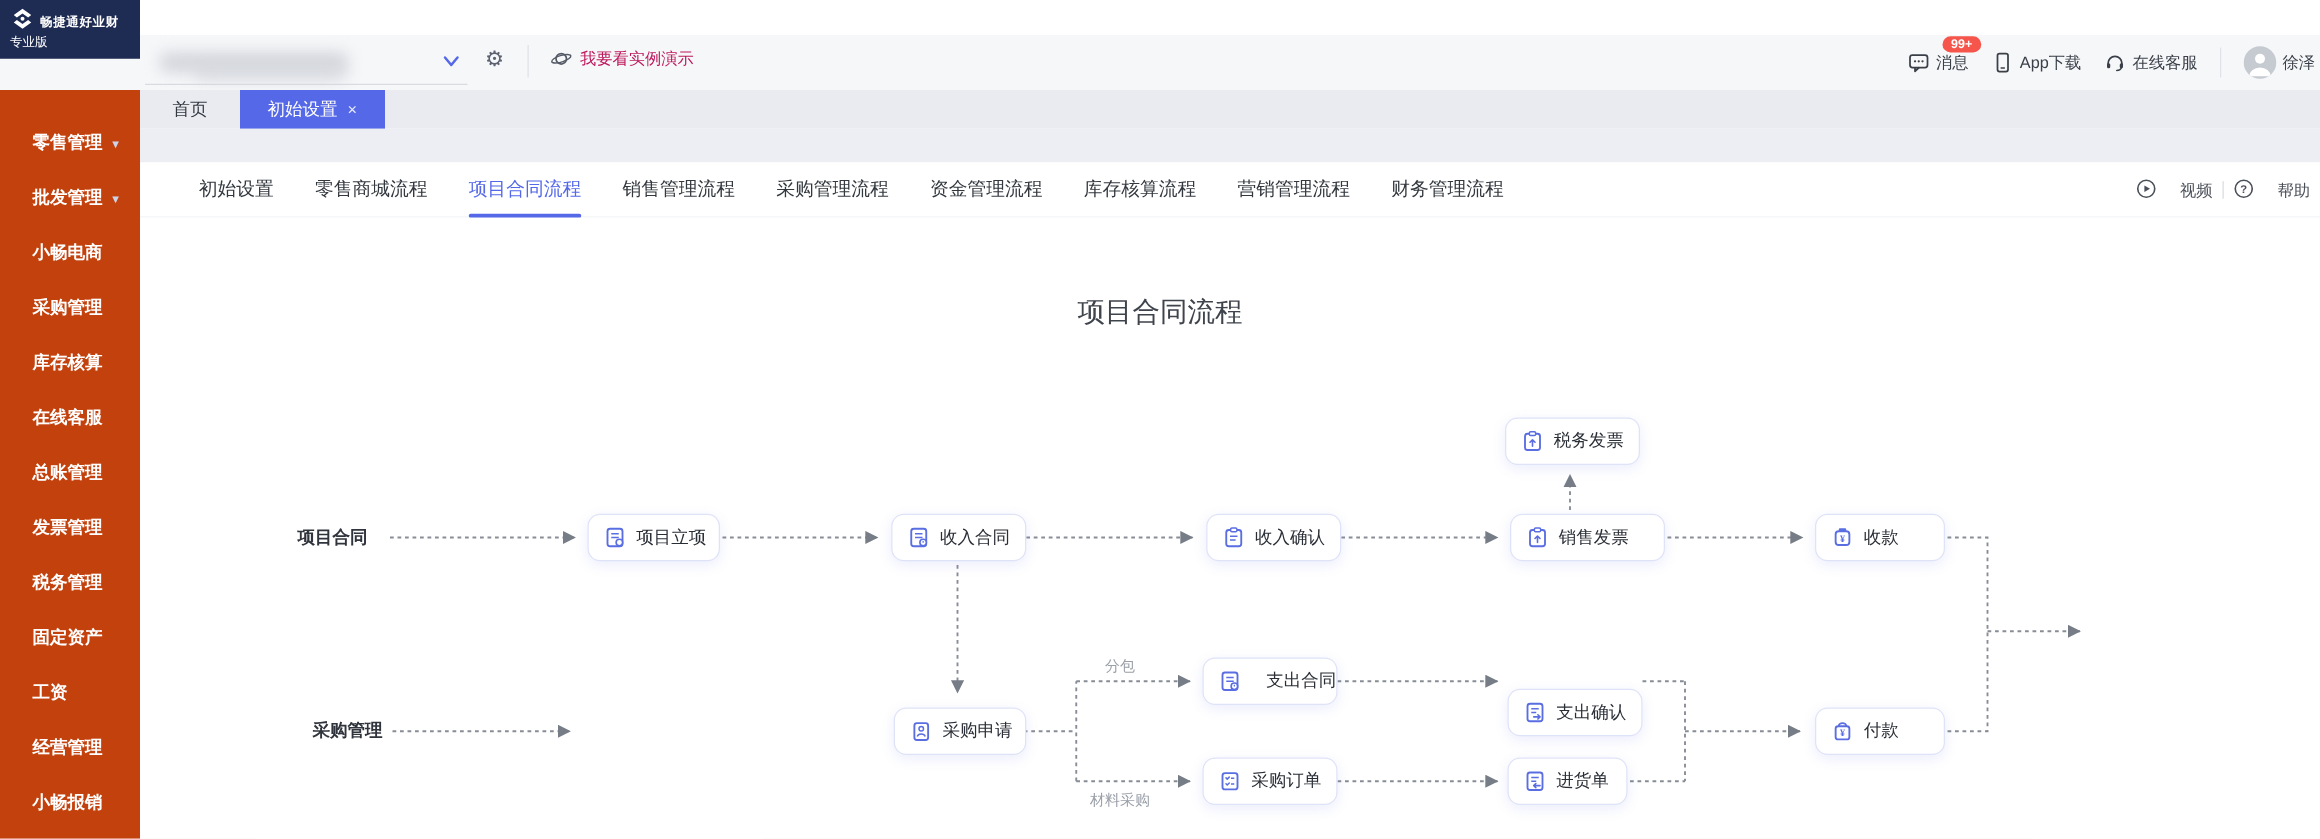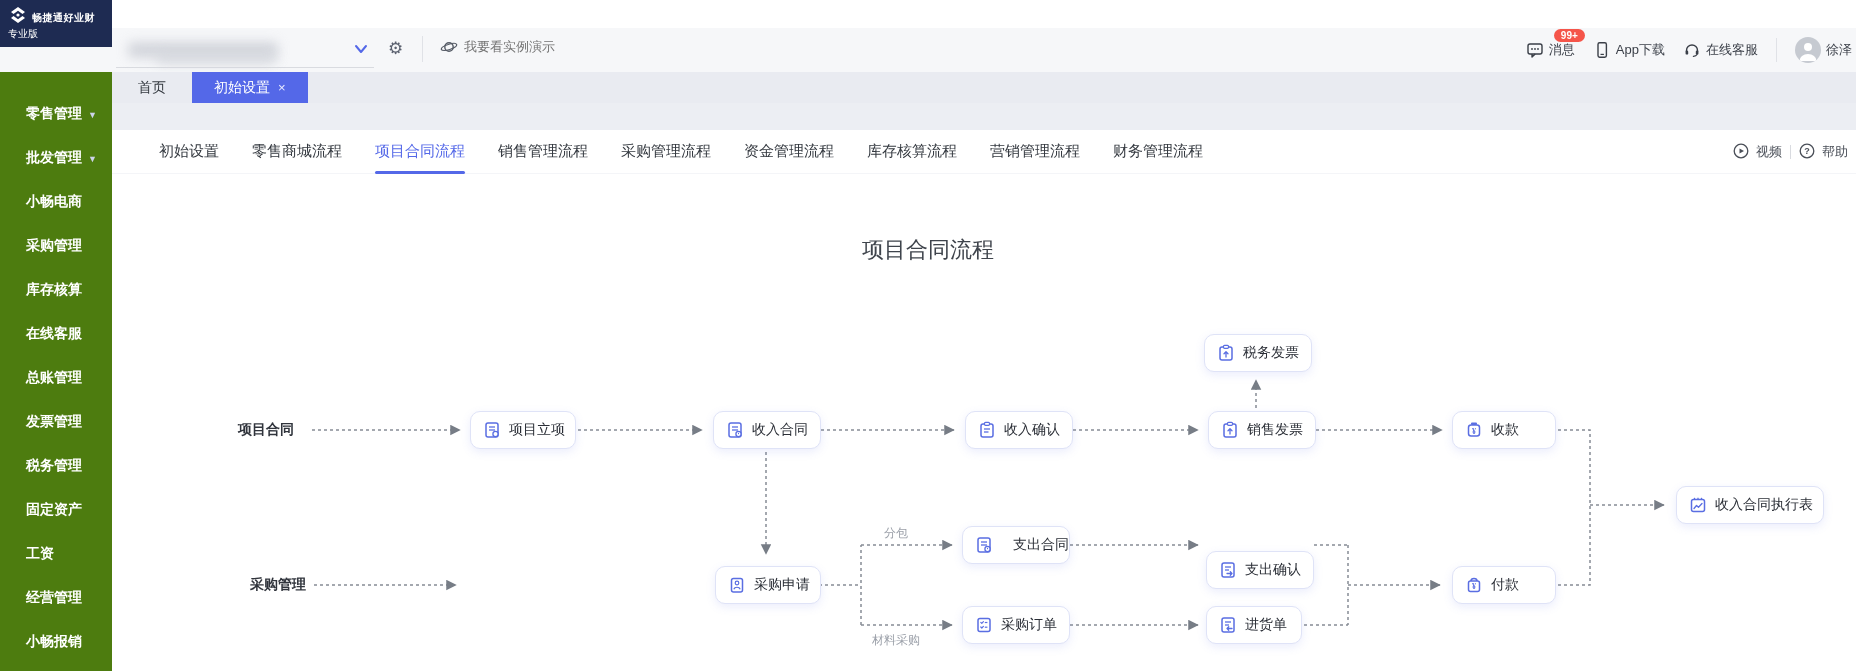--- a/index.html
+++ b/index.html
@@ -17,50 +17,50 @@
   .logo-sub { font-size:10px; font-weight:400; margin-top:2px; }
 
   .search-wrap { position:absolute; left:116px; top:10px; width:258px; height:30px; border-bottom:1px solid #d9dbe0; }
   .blur-blob { position:absolute; left:12px; top:4px; width:150px; height:16px; background:#c7cad2; border-radius:4px; filter:blur(6px); opacity:.75; }
   .blur-blob2 { position:absolute; left:40px; top:14px; width:120px; height:12px; background:#d4d7dd; border-radius:4px; filter:blur(6px); opacity:.8; }
 
   .hicon { display:inline-flex; align-items:center; justify-content:center; }
   .chevron { position:absolute; left:352px; top:12px; }
   .gear { position:absolute; left:388px; top:10px; font-size:17px; color:#5c6270; }
   .hdr-div1 { position:absolute; left:422px; top:8px; width:1px; height:26px; background:#e0e2e7; }
-  .demo { position:absolute; left:440px; top:10px; display:flex; align-items:center; gap:6px; font-size:13px; color:#737373; cursor:pointer; }
+  .demo { position:absolute; left:440px; top:10px; display:flex; align-items:center; gap:6px; font-size:13px; color:#be185d; cursor:pointer; }
 
   .header-right { position:absolute; right:0; top:0; height:44px; display:flex; align-items:center; gap:18px; padding-right:4px; }
   .hr-item { display:flex; align-items:center; gap:5px; font-size:13px; color:#3a3f48; cursor:pointer; position:relative; }
   .badge { position:absolute; top:-12px; left:28px; background:#f5554a; color:#fff; font-size:10px; font-weight:700; padding:1px 7px; border-radius:9px; white-space:nowrap; }
   .hdr-div2 { width:1px; height:24px; background:#e0e2e7; }
   .avatar { width:26px; height:26px; border-radius:50%; background:#c6cad1; display:flex; align-items:flex-end; justify-content:center; overflow:hidden; }
   .username { font-size:13px; color:#3a3f48; white-space:nowrap; }
 
   
   .tabbar { position:absolute; left:112px; top:72px; width:1744px; height:31px; background:#e9ebf1; display:flex; align-items:flex-end; }
   .tab-home { height:31px; display:flex; align-items:center; padding:0 26px; font-size:14px; color:#33383f; cursor:pointer; }
   .tab-active { height:31px; display:flex; align-items:center; gap:8px; padding:0 22px; background:#5468e8; color:#fff; font-size:14px; cursor:pointer; }
   .tab-close { font-size:13px; color:#e8ebff; cursor:pointer; }
 
   
-  .sidebar { position:absolute; left:0; top:72px; width:112px; height:599px; background:#4d7c0f; padding-top:20px; z-index:2; }
+  .sidebar { position:absolute; left:0; top:72px; width:112px; height:599px; background:#c2410c; padding-top:20px; z-index:2; }
   .side-item { height:44px; display:flex; align-items:center; gap:6px; padding-left:26px; color:#ffffff; font-size:14px; font-weight:700; cursor:pointer; }
   .caret { font-size:9px; color:#cdd4ea; margin-top:1px; }
 
   
   .panel { position:absolute; left:112px; top:103px; width:1744px; height:568px; background:#eceef3; }
   .white { position:absolute; left:0; top:27px; width:1744px; height:541px; background:#ffffff; }
 
   .subtabs { position:absolute; left:0; top:27px; width:1744px; height:44px; display:flex; align-items:center; gap:33px; padding-left:47px; background:#fff; border-bottom:1px solid #f4f5f8; }
   .subtab { font-size:15px; color:#33383f; cursor:pointer; position:relative; height:44px; display:flex; align-items:center; white-space:nowrap; }
   .subtab.active { color:#5468e8; }
   .subtab.active::after { content:""; position:absolute; left:0; right:0; bottom:0; height:3px; background:#5468e8; border-radius:2px; }
   .subtab-right { position:absolute; right:8px; top:27px; height:44px; display:flex; align-items:center; gap:8px; font-size:13px; color:#4a4f58; }
-  .str-item { display:flex; align-items:center; gap:7px; cursor:pointer; }
+  .str-item { display:flex; align-items:flex-end; gap:19px; cursor:pointer; }
   .str-div { width:1px; height:14px; background:#d9dbe0; }
 
   
   .flow-title { position:absolute; left:0; top:0; width:1856px; text-align:center; font-size:22px; color:#3f444c; font-weight:500; }
   .flow-layer { position:absolute; left:0; top:0; width:1856px; height:671px; pointer-events:none; }
   .edges { position:absolute; left:0; top:0; }
 
   .node { position:absolute; height:38px; background:#fff; border:1px solid #dfe3f7; border-radius:10px; box-shadow:0 3px 10px rgba(100,115,230,.13); display:flex; align-items:center; gap:8px; padding:0 12px; font-size:14px; color:#2a2e36; pointer-events:auto; cursor:pointer; white-space:nowrap;font-family:Liberation Serif, serif; }
   .nicon { display:inline-flex; flex:0 0 auto; }
   .row-label { position:absolute; font-size:14px; color:#30343c; font-weight:600; text-align:right; width:80px; }
@@ -308,21 +308,21 @@
     <span class="nicon">
         <svg width="18" height="18" viewBox="0 0 18 18">
           <rect x="3" y="3" width="12" height="13" rx="2" fill="none" stroke="#5a6ee2" stroke-width="1.5"></rect>
           <rect x="6.5" y="1.3" width="5" height="3" rx="1" fill="#fff" stroke="#5a6ee2" stroke-width="1.2"></rect>
           <line x1="6" y1="8" x2="12" y2="8" stroke="#5a6ee2" stroke-width="1.3"></line>
           <line x1="6" y1="11" x2="10.5" y2="11" stroke="#5a6ee2" stroke-width="1.3"></line>
         </svg>
       </span>
     <span>收入确认</span>
   </div>
-  <div class="node" style="left:1208px; top:411px; width:108px;">
+  <div class="node" style="left:1208px; top:411px; width:124px;">
     <span class="nicon">
         <svg width="18" height="18" viewBox="0 0 18 18">
           <rect x="3" y="3" width="12" height="13" rx="2" fill="none" stroke="#5a6ee2" stroke-width="1.5"></rect>
           <rect x="6.5" y="1.3" width="5" height="3" rx="1" fill="#fff" stroke="#5a6ee2" stroke-width="1.2"></rect>
           <path d="M9 13 V8 M7 9.8 L9 7.8 L11 9.8" fill="none" stroke="#5a6ee2" stroke-width="1.3" stroke-linecap="round" stroke-linejoin="round"></path>
         </svg>
       </span>
     <span>销售发票</span>
   </div>
   <div class="node" style="left:1452px; top:411px; width:104px;">
@@ -407,25 +407,13 @@
         <svg width="18" height="18" viewBox="0 0 18 18">
           <rect x="3" y="2" width="12" height="14" rx="2" fill="none" stroke="#5a6ee2" stroke-width="1.5"></rect>
           <line x1="6" y1="6" x2="12" y2="6" stroke="#5a6ee2" stroke-width="1.3"></line>
           <line x1="6" y1="9" x2="10" y2="9" stroke="#5a6ee2" stroke-width="1.3"></line>
           <path d="M13 12.5 H8 M9.7 10.8 L8 12.5 L9.7 14.2" fill="none" stroke="#5a6ee2" stroke-width="1.3" stroke-linecap="round" stroke-linejoin="round"></path>
         </svg>
       </span>
     <span>进货单</span>
   </div>
 
-  <div class="node" style="left:1676px; top:486px; width:148px;">
-    <span class="nicon">
-        <svg width="18" height="18" viewBox="0 0 18 18">
-          <rect x="2.5" y="3.5" width="13" height="12" rx="2" fill="none" stroke="#5a6ee2" stroke-width="1.5"></rect>
-          <line x1="5.5" y1="1.8" x2="5.5" y2="4" stroke="#5a6ee2" stroke-width="1.3"></line>
-          <line x1="9" y1="1.8" x2="9" y2="4" stroke="#5a6ee2" stroke-width="1.3"></line>
-          <line x1="12.5" y1="1.8" x2="12.5" y2="4" stroke="#5a6ee2" stroke-width="1.3"></line>
-          <polyline points="5,12.5 7.5,9.5 9.5,11.3 13,7.5" fill="none" stroke="#5a6ee2" stroke-width="1.3" stroke-linecap="round" stroke-linejoin="round"></polyline>
-        </svg>
-      </span>
-    <span>收入合同执行表</span>
-  </div>
 </div>
 
 </body></html>

